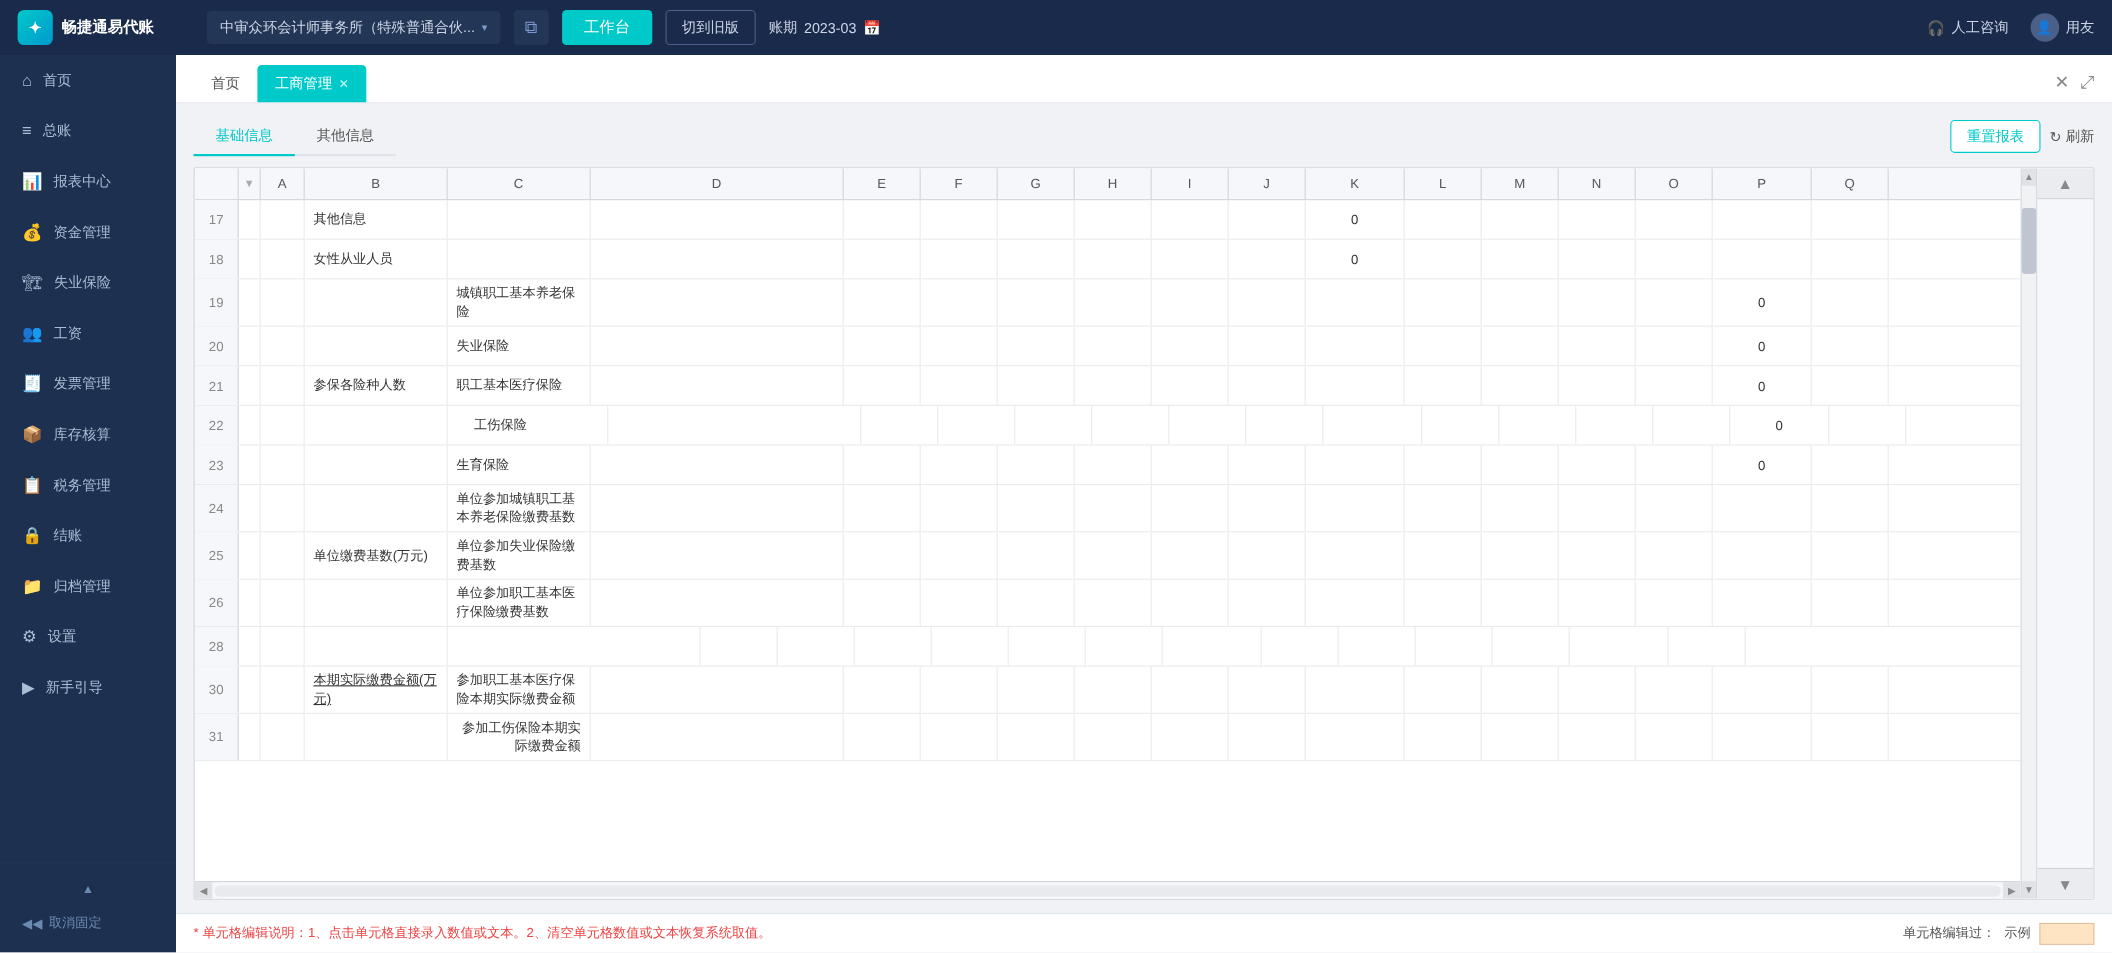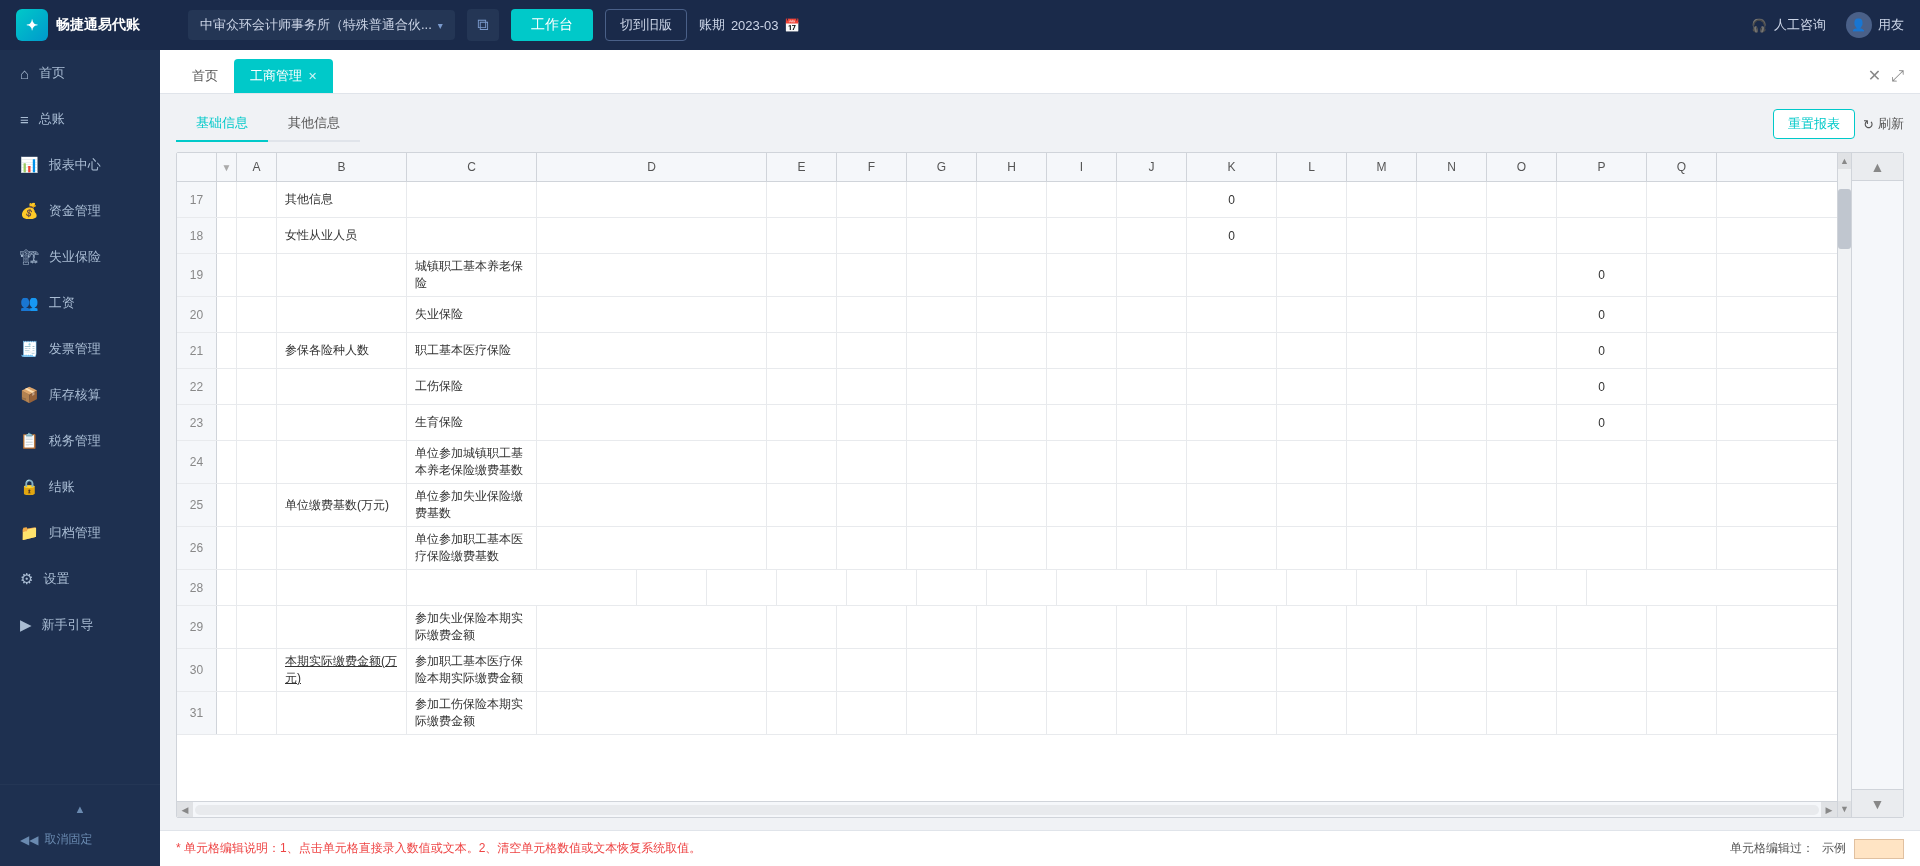--- a/index.html
+++ b/index.html
@@ -512,21 +512,21 @@
                 <div class="cell" style="width: 70px;"></div>
                 <div class="cell" style="width: 70px;"></div>
                 <div class="cell center" style="width: 90px;">0</div>
                 <div class="cell" style="width: 70px;"></div>
               </div>
               <div class="data-row">
                 <div class="rn">22</div>
                 <div class="cell" style="width: 20px;"></div>
                 <div class="cell" style="width: 40px;"></div>
                 <div class="cell" style="width: 130px;"></div>
-                <div class="cell" style="width: 130px;">工伤保险</div>
+                <div class="cell" style="width: 130px; margin-left: 16px;">工伤保险</div>
                 <div class="cell" style="width: 230px;"></div>
                 <div class="cell" style="width: 70px;"></div>
                 <div class="cell" style="width: 70px;"></div>
                 <div class="cell" style="width: 70px;"></div>
                 <div class="cell" style="width: 70px;"></div>
                 <div class="cell" style="width: 70px;"></div>
                 <div class="cell" style="width: 70px;"></div>
                 <div class="cell" style="width: 90px;"></div>
                 <div class="cell" style="width: 70px;"></div>
                 <div class="cell" style="width: 70px;"></div>
@@ -633,41 +633,20 @@
                 <div class="cell" style="width: 70px;"></div>
                 <div class="cell" style="width: 90px;"></div>
                 <div class="cell" style="width: 70px;"></div>
                 <div class="cell" style="width: 70px;"></div>
                 <div class="cell" style="width: 70px;"></div>
                 <div class="cell" style="width: 70px;"></div>
                 <div class="cell" style="width: 90px;"></div>
                 <div class="cell" style="width: 70px;"></div>
               </div>
               <div class="data-row">
-                <div class="rn">29</div>
-                <div class="cell" style="width: 20px;"></div>
-                <div class="cell" style="width: 40px;"></div>
-                <div class="cell" style="width: 130px;"></div>
-                <div class="cell" style="width: 130px;">参加失业保险本期实际缴费金额</div>
-                <div class="cell" style="width: 230px;"></div>
-                <div class="cell" style="width: 70px;"></div>
-                <div class="cell" style="width: 70px;"></div>
-                <div class="cell" style="width: 70px;"></div>
-                <div class="cell" style="width: 70px;"></div>
-                <div class="cell" style="width: 70px;"></div>
-                <div class="cell" style="width: 70px;"></div>
-                <div class="cell" style="width: 90px;"></div>
-                <div class="cell" style="width: 70px;"></div>
-                <div class="cell" style="width: 70px;"></div>
-                <div class="cell" style="width: 70px;"></div>
-                <div class="cell" style="width: 70px;"></div>
-                <div class="cell" style="width: 90px;"></div>
-                <div class="cell" style="width: 70px;"></div>
-              </div>
-              <div class="data-row">
                 <div class="rn">30</div>
                 <div class="cell" style="width: 20px;"></div>
                 <div class="cell" style="width: 40px;"></div>
                 <div class="cell" style="width: 130px; text-decoration: underline;">本期实际缴费金额(万元)</div>
                 <div class="cell" style="width: 130px;">参加职工基本医疗保险本期实际缴费金额</div>
                 <div class="cell" style="width: 230px;"></div>
                 <div class="cell" style="width: 70px;"></div>
                 <div class="cell" style="width: 70px;"></div>
                 <div class="cell" style="width: 70px;"></div>
                 <div class="cell" style="width: 70px;"></div>
@@ -679,21 +658,21 @@
                 <div class="cell" style="width: 70px;"></div>
                 <div class="cell" style="width: 70px;"></div>
                 <div class="cell" style="width: 90px;"></div>
                 <div class="cell" style="width: 70px;"></div>
               </div>
               <div class="data-row">
                 <div class="rn">31</div>
                 <div class="cell" style="width: 20px;"></div>
                 <div class="cell" style="width: 40px;"></div>
                 <div class="cell" style="width: 130px;"></div>
-                <div class="cell" style="width: 130px;">参加工伤保险本期实际缴费金额</div>
+                <div class="cell" style="width: 130px; text-align: right;">参加工伤保险本期实际缴费金额</div>
                 <div class="cell" style="width: 230px;"></div>
                 <div class="cell" style="width: 70px;"></div>
                 <div class="cell" style="width: 70px;"></div>
                 <div class="cell" style="width: 70px;"></div>
                 <div class="cell" style="width: 70px;"></div>
                 <div class="cell" style="width: 70px;"></div>
                 <div class="cell" style="width: 70px;"></div>
                 <div class="cell" style="width: 90px;"></div>
                 <div class="cell" style="width: 70px;"></div>
                 <div class="cell" style="width: 70px;"></div>

